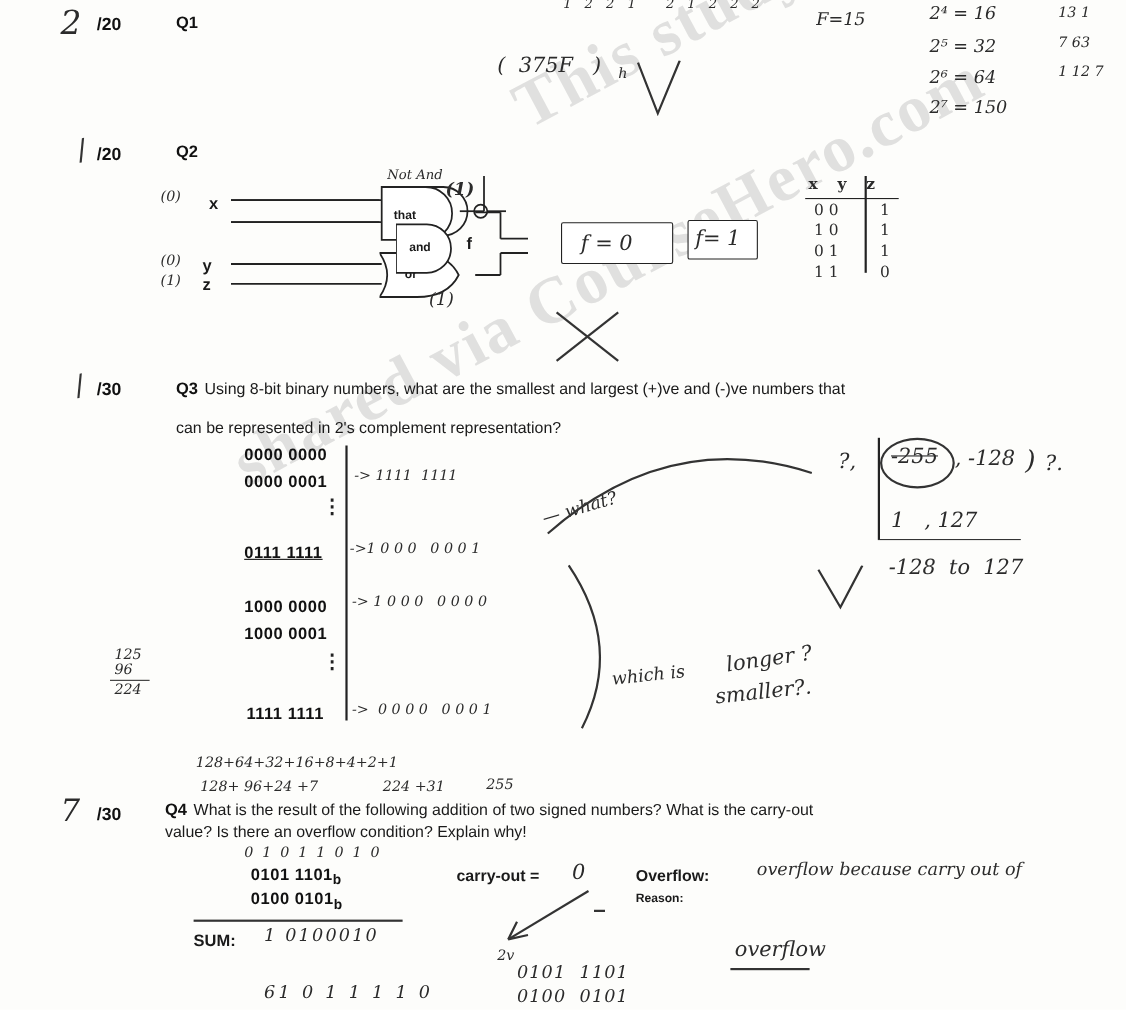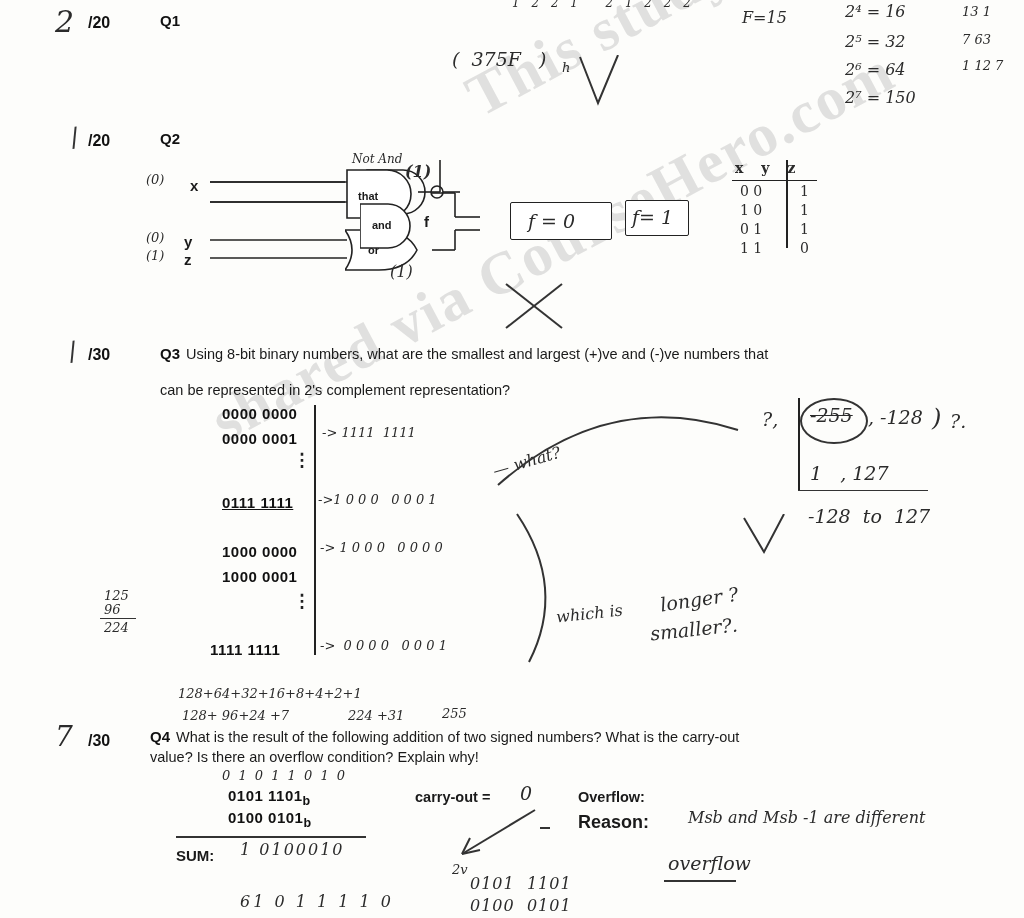--- a/index.html
+++ b/index.html
@@ -287,21 +287,21 @@
   <div class="qtext" style="left:186px; top:346px;">Using 8-bit binary numbers, what are the smallest and largest (+)ve and (-)ve numbers that</div>
   <div class="qtext" style="left:160px; top:382px;">can be represented in 2's complement representation?</div>
 
   <div class="mono" style="position:absolute; left:222px; top:405px;">0000 0000</div>
   <div class="mono" style="position:absolute; left:222px; top:430px;">0000 0001</div>
   <div class="dots" style="left:293px; top:455px;">⋮</div>
   <div class="mono" style="position:absolute; left:222px; top:494px;text-decoration:underline;">0111 1111</div>
   <div class="mono" style="position:absolute; left:222px; top:543px;">1000 0000</div>
   <div class="mono" style="position:absolute; left:222px; top:568px;">1000 0001</div>
   <div class="dots" style="left:293px; top:596px;">⋮</div>
-  <div class="mono" style="position:absolute; left:210px; top:641px;">1111 1111</div>
+  <div class="mono" style="position:absolute; left:224px; top:641px;">1111 1111</div>
 
   <div class="vline" style="left:314px; top:405px; height:250px;"></div>
 
   <div class="hand sm" style="left:322px; top:425px;">-&gt; 1111  1111</div>
   <div class="hand sm" style="left:318px; top:492px;">-&gt;1 0 0 0   0 0 0 1</div>
   <div class="hand sm" style="left:320px; top:540px;">-&gt; 1 0 0 0   0 0 0 0</div>
   <div class="hand sm" style="left:320px; top:638px;">-&gt;  0 0 0 0   0 0 0 1</div>
 
   <div class="hand md" style="left:492px; top:452px; transform:rotate(-16deg);">— what?</div>
 
@@ -362,22 +362,22 @@
   <div class="printed bold" style="left:415px; top:788px; font-size:14.5px;">carry-out =</div>
   <div class="hand lg" style="left:520px; top:782px;">0</div>
 
   <svg class="diagram" style="left:440px; top:806px;" width="110" height="70">
     <line x1="95" y1="4" x2="22" y2="48" stroke="#333" stroke-width="2"></line>
     <path d="M22 48 L40 44 M22 48 L30 32" stroke="#333" stroke-width="2" fill="none"></path>
     <line x1="100" y1="22" x2="128" y2="22" stroke="#333" stroke-width="2"></line>
   </svg>
 
   <div class="printed bold" style="left:578px; top:788px; font-size:14.5px;">Overflow:</div>
-  <div class="printed bold" style="left:578px; top:810px; font-size:18px;">Reason:</div>
-  <div class="hand md" style="left:688px; top:808px;">Msb and Msb -1 are different</div>
+  <div class="printed bold" style="left:578px; top:810px; font-size:11px;">Reason:</div>
+  <div class="hand md" style="left:688px; top:780px;">overflow because carry out of</div>
 
   <div class="hand lg" style="left:668px; top:852px;">overflow</div>
   <div class="underline-h" style="left:664px; top:880px; width:72px; border-bottom-width:2px;"></div>
 
   <div class="hand sm" style="left:452px; top:862px;">2v</div>
   <div class="hand md" style="left:470px; top:874px; letter-spacing:1px;">0101  1101</div>
   <div class="hand md" style="left:470px; top:896px; letter-spacing:1px;">0100  0101</div>
   <div class="hand md" style="left:240px; top:892px; letter-spacing:3px;">61 0 1 1 1 1 0</div>
 
 </div>

